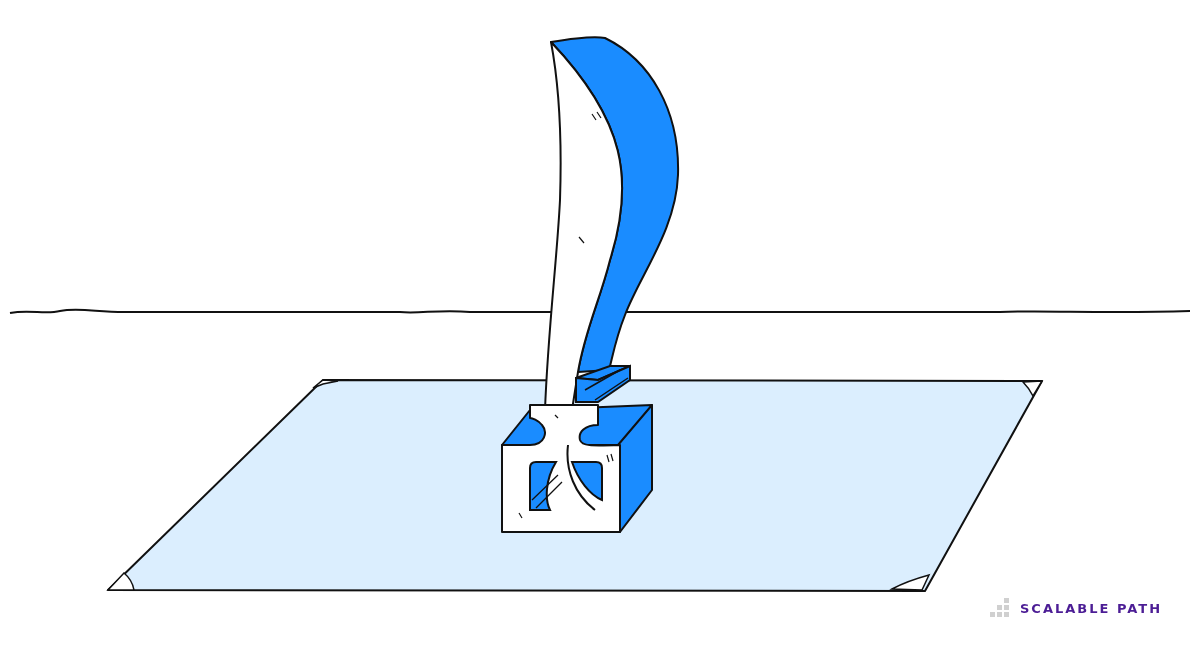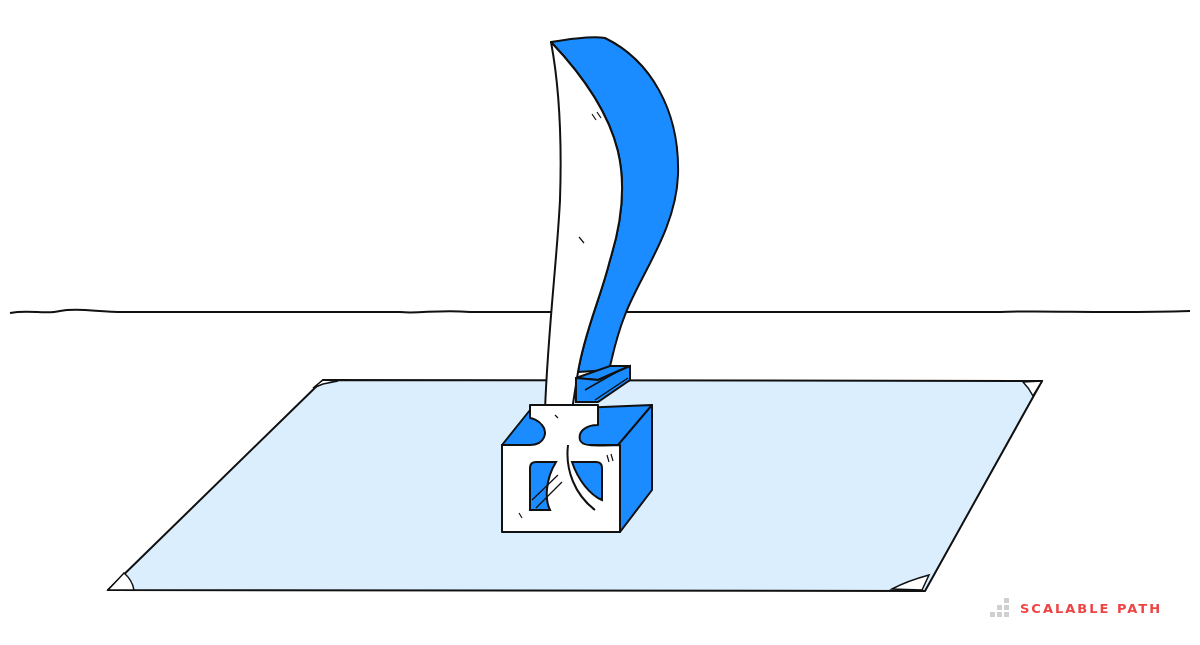--- a/index.html
+++ b/index.html
@@ -1,19 +1,19 @@
 <!DOCTYPE html>
 <html><head>
 <meta charset="utf-8">
 <style>
   html, body { margin:0; padding:0; background:#ffffff; }
   body { width:1200px; height:645px; position:relative; overflow:hidden; font-family:"Liberation Sans", sans-serif; }
   svg.scene { position:absolute; left:0; top:0; }
   .brand { position:absolute; left:990px; top:598px; display:flex; align-items:center; gap:8px; }
-  .brand-text { font-family:"DejaVu Sans", sans-serif; font-size:13px; font-weight:bold; letter-spacing:2px; color:#ef4444; }
+  .brand-text { font-family:"DejaVu Sans", sans-serif; font-size:13px; font-weight:bold; letter-spacing:2px; color:#4c1d95; }
 </style>
 </head>
 <body>
 
 <svg class="scene" width="1200" height="645" viewBox="0 0 1200 645">
 
   <path d="M10,313 C30,309 45,315 60,311 C80,307 100,313 130,312 L400,312 C420,314 440,309 470,312 L1000,312 C1050,310 1100,314 1190,311" fill="none" stroke="#111" stroke-width="2"></path>
 
   <path d="M323,380 L1042,381 L925,591 L108,590 Z" fill="#dbeefe" stroke="#111" stroke-width="2" stroke-linejoin="round"></path>
 

